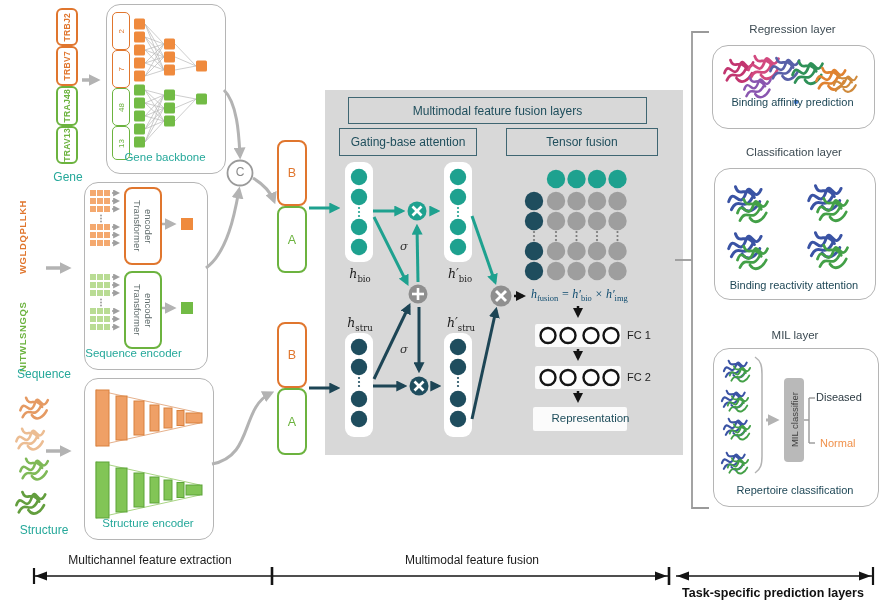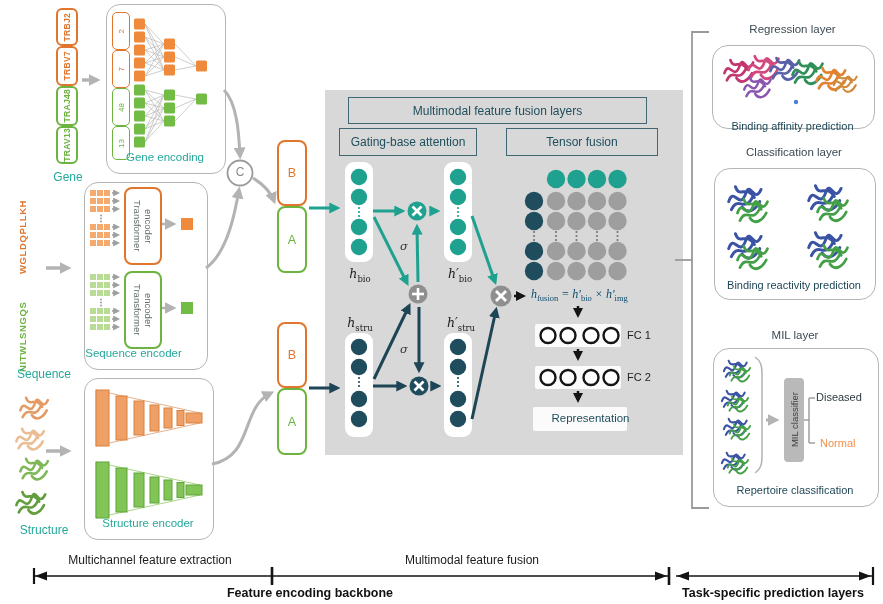--- a/index.html
+++ b/index.html
@@ -497,21 +497,21 @@
     </div>
 <div class="abs num-box seg-orange" style="left:112px;top:50px;width:16px;height:36px;">
       <span class="vtext-up" style="font-size:8px;">7</span>
     </div>
 <div class="abs num-box seg-green" style="left:112px;top:88px;width:16px;height:36px;">
       <span class="vtext-up" style="font-size:8px;">48</span>
     </div>
 <div class="abs num-box seg-green" style="left:112px;top:126px;width:16px;height:32px;">
       <span class="vtext-up" style="font-size:8px;">13</span>
     </div>
-<div class="abs center teal" style="left:106px;top:151px;width:118px;font-size:11.5px;">Gene encoding</div>
+<div class="abs center teal" style="left:106px;top:151px;width:118px;font-size:11.5px;">Gene backbone</div>
 
 <div class="abs vtext-up chain-seq" style="left:17px;top:190px;height:84px;color:#e0762e;">WGLDQPLLKH</div>
 <div class="abs vtext-up chain-seq" style="left:17px;top:286px;height:86px;color:#6cb33f;">NITWLSNGQS</div>
 <div class="abs t center teal" style="left:2px;top:368px;width:84px;">Sequence</div>
 
 <div class="abs enc-box" style="left:84px;top:182px;width:122px;height:186px;"></div>
 <div class="abs tr-box seg-orange" style="left:124px;top:187px;width:34px;height:74px;">
       <span class="vtext-down tr-label">Transformer encoder</span>
     </div>
 <div class="abs tr-box seg-green" style="left:124px;top:271px;width:34px;height:74px;">
@@ -542,33 +542,32 @@
 <div class="abs sigma" style="left:400px;top:342px;">σ</div>
 
 <div class="abs formula" style="left:531px;top:287px;"><i>h</i><sub>fusion</sub><span> = </span><i>h′</i><sub>bio</sub><span> × </span><i>h′</i><sub>img</sub></div>
 
 <div class="abs fc-lab" style="left:627px;top:329px;">FC 1</div>
 <div class="abs fc-lab" style="left:627px;top:371px;">FC 2</div>
 <div class="abs rep-lab center" style="left:533px;top:412px;width:115px;">Representation</div>
 
 <div class="abs task-title center" style="left:712px;top:23px;width:161px;">Regression layer</div>
 <div class="abs task-box" style="left:712px;top:45px;width:161px;height:82px;"></div>
-<div class="abs task-cap center" style="left:714px;top:120px;width:157px;">Binding affinity prediction</div>
+<div class="abs task-cap center" style="left:714px;top:96px;width:157px;">Binding affinity prediction</div>
 
 <div class="abs task-title center" style="left:714px;top:146px;width:160px;">Classification layer</div>
 <div class="abs task-box" style="left:714px;top:168px;width:160px;height:130px;"></div>
-<div class="abs task-cap center" style="left:716px;top:279px;width:156px;">Binding reactivity prediction</div>
+<div class="abs task-cap center" style="left:716px;top:279px;width:156px;">Binding reactivity attention</div>
 
 <div class="abs task-title center" style="left:713px;top:329px;width:164px;">MIL layer</div>
 <div class="abs task-box" style="left:713px;top:348px;width:164px;height:157px;"></div>
 <div class="abs mil-cls" style="left:784px;top:378px;width:20px;height:84px;">
       <span class="vtext-up">MIL classifier</span>
     </div>
 <div class="abs out-pos" style="left:816px;top:391px;width:60px;">Diseased</div>
 <div class="abs out-neg" style="left:820px;top:437px;width:56px;">Normal</div>
 <div class="abs task-cap center" style="left:715px;top:484px;width:160px;">Repertoire classification</div>
 
 <div class="abs axis-lab center" style="left:40px;top:553px;width:220px;">Multichannel feature extraction</div>
 <div class="abs axis-lab center" style="left:362px;top:553px;width:220px;">Multimodal feature fusion</div>
-<div class="abs axis-bold center" style="left:200px;top:586px;width:220px;">Feature encoding backbone</div>
 <div class="abs axis-bold center" style="left:663px;top:586px;width:220px;">Task-specific prediction layers</div>
 
 </div>
 
 </body></html>

